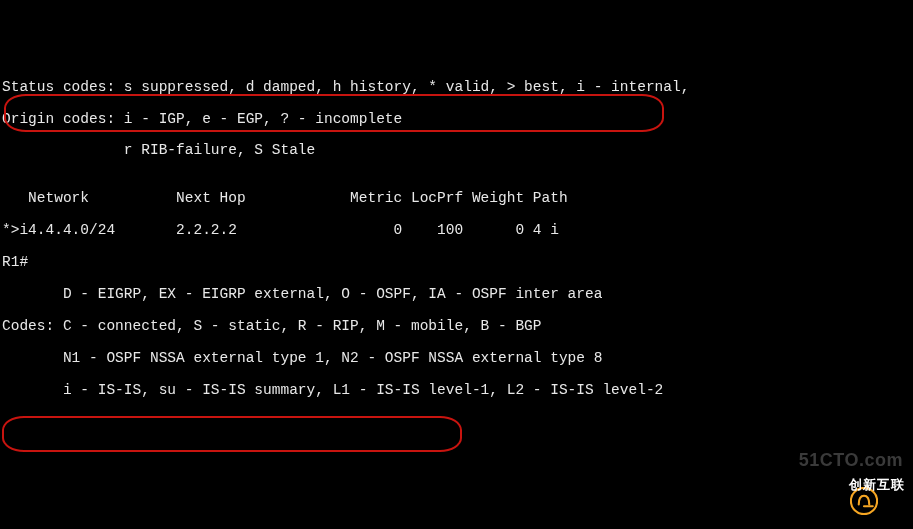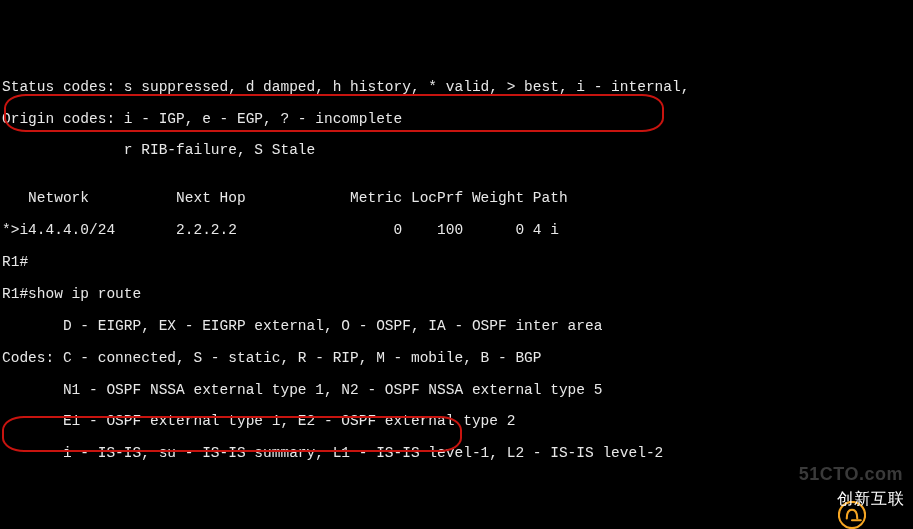--- a/index.html
+++ b/index.html
@@ -22,21 +22,21 @@
       position: absolute;
       border: 2px solid #c8140f;
       border-radius: 22px/14px;
       pointer-events: none;
     }
     .hi1.a { left: 4px; top: 94px; width: 660px; height: 38px; }
     .hi1.b { left: 2px; top: 416px; width: 460px; height: 36px; }
     .watermark {
       position: absolute;
       right: 0;
-      bottom: 14px;
+      bottom: 28px;
       background: #000;
       padding: 4px 8px 2px 10px;
       display: flex;
       align-items: center;
       gap: 6px;
     }
     .watermark .faded {
       position: absolute;
       right: 10px;
       top: -16px;
@@ -46,43 +46,41 @@
       color: #3a3a3a;
       letter-spacing: 0.5px;
     }
     .watermark .logo {
       width: 28px;
       height: 28px;
     }
     .watermark .cn {
       font-family: "SimHei","Microsoft YaHei",sans-serif;
       color: #fff;
-      font-size: 16px;
-      font-weight: 400;
+      font-size: 13px;
+      font-weight: 700;
       letter-spacing: 1px;
     }
   </style>
 </head>
 <body>
 
 
 
 <div>
 <span class="line">Status codes: s suppressed, d damped, h history, * valid, &gt; best, i - internal,</span>
 <span class="line">Origin codes: i - IGP, e - EGP, ? - incomplete</span>
 <span class="line">              r RIB-failure, S Stale</span>
 <span class="line"></span>
 <span class="line">   Network          Next Hop            Metric LocPrf Weight Path</span>
 <span class="line">*&gt;i4.4.4.0/24       2.2.2.2                  0    100      0 4 i</span>
 <span class="line">R1#</span>
-<span class="line">R1#show ip route</span>
 <span class="line">       D - EIGRP, EX - EIGRP external, O - OSPF, IA - OSPF inter area</span>
 <span class="line">Codes: C - connected, S - static, R - RIP, M - mobile, B - BGP</span>
-<span class="line">       N1 - OSPF NSSA external type 1, N2 - OSPF NSSA external type 5</span>
-<span class="line">       E1 - OSPF external type 1, E2 - OSPF external type 2</span>
+<span class="line">       N1 - OSPF NSSA external type 1, N2 - OSPF NSSA external type 8</span>
 <span class="line">       i - IS-IS, su - IS-IS summary, L1 - IS-IS level-1, L2 - IS-IS level-2</span>
 
 
 <span class="line"></span>
 
 <span class="line"></span>
 
 
 
 

